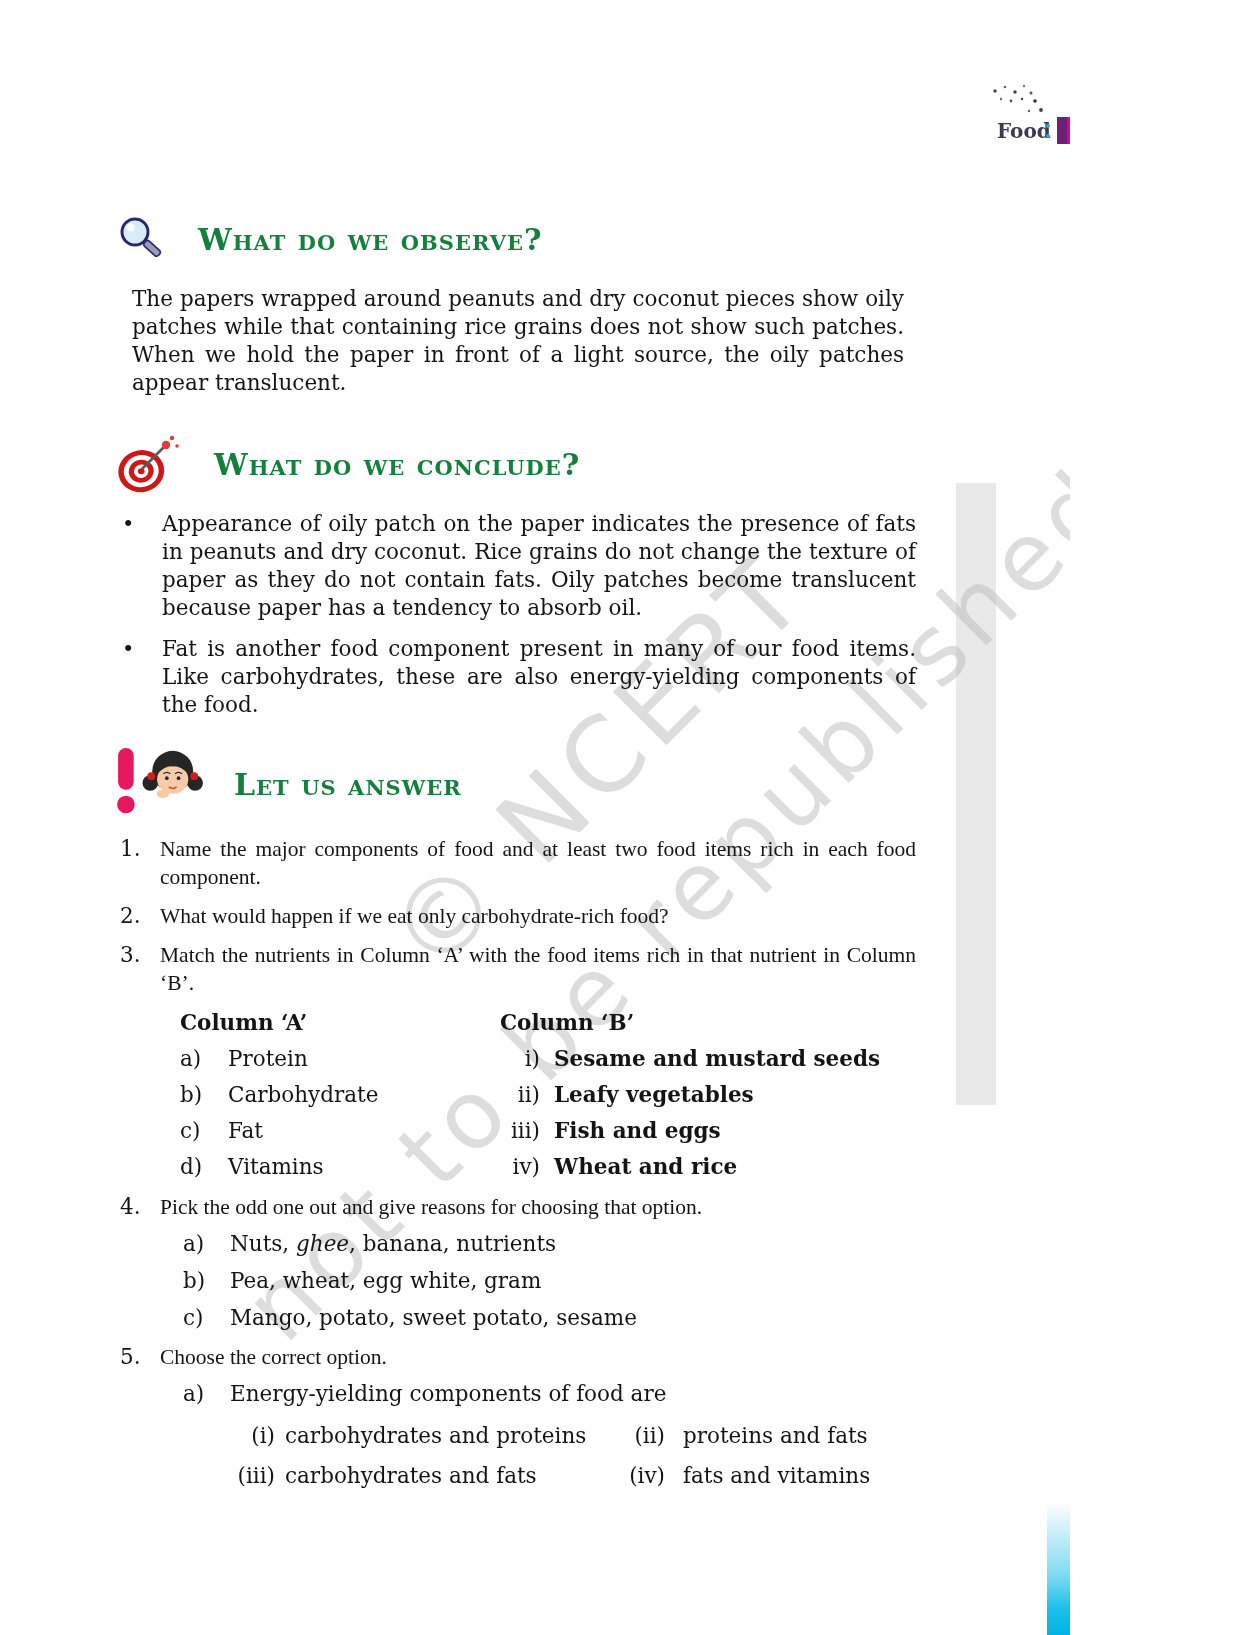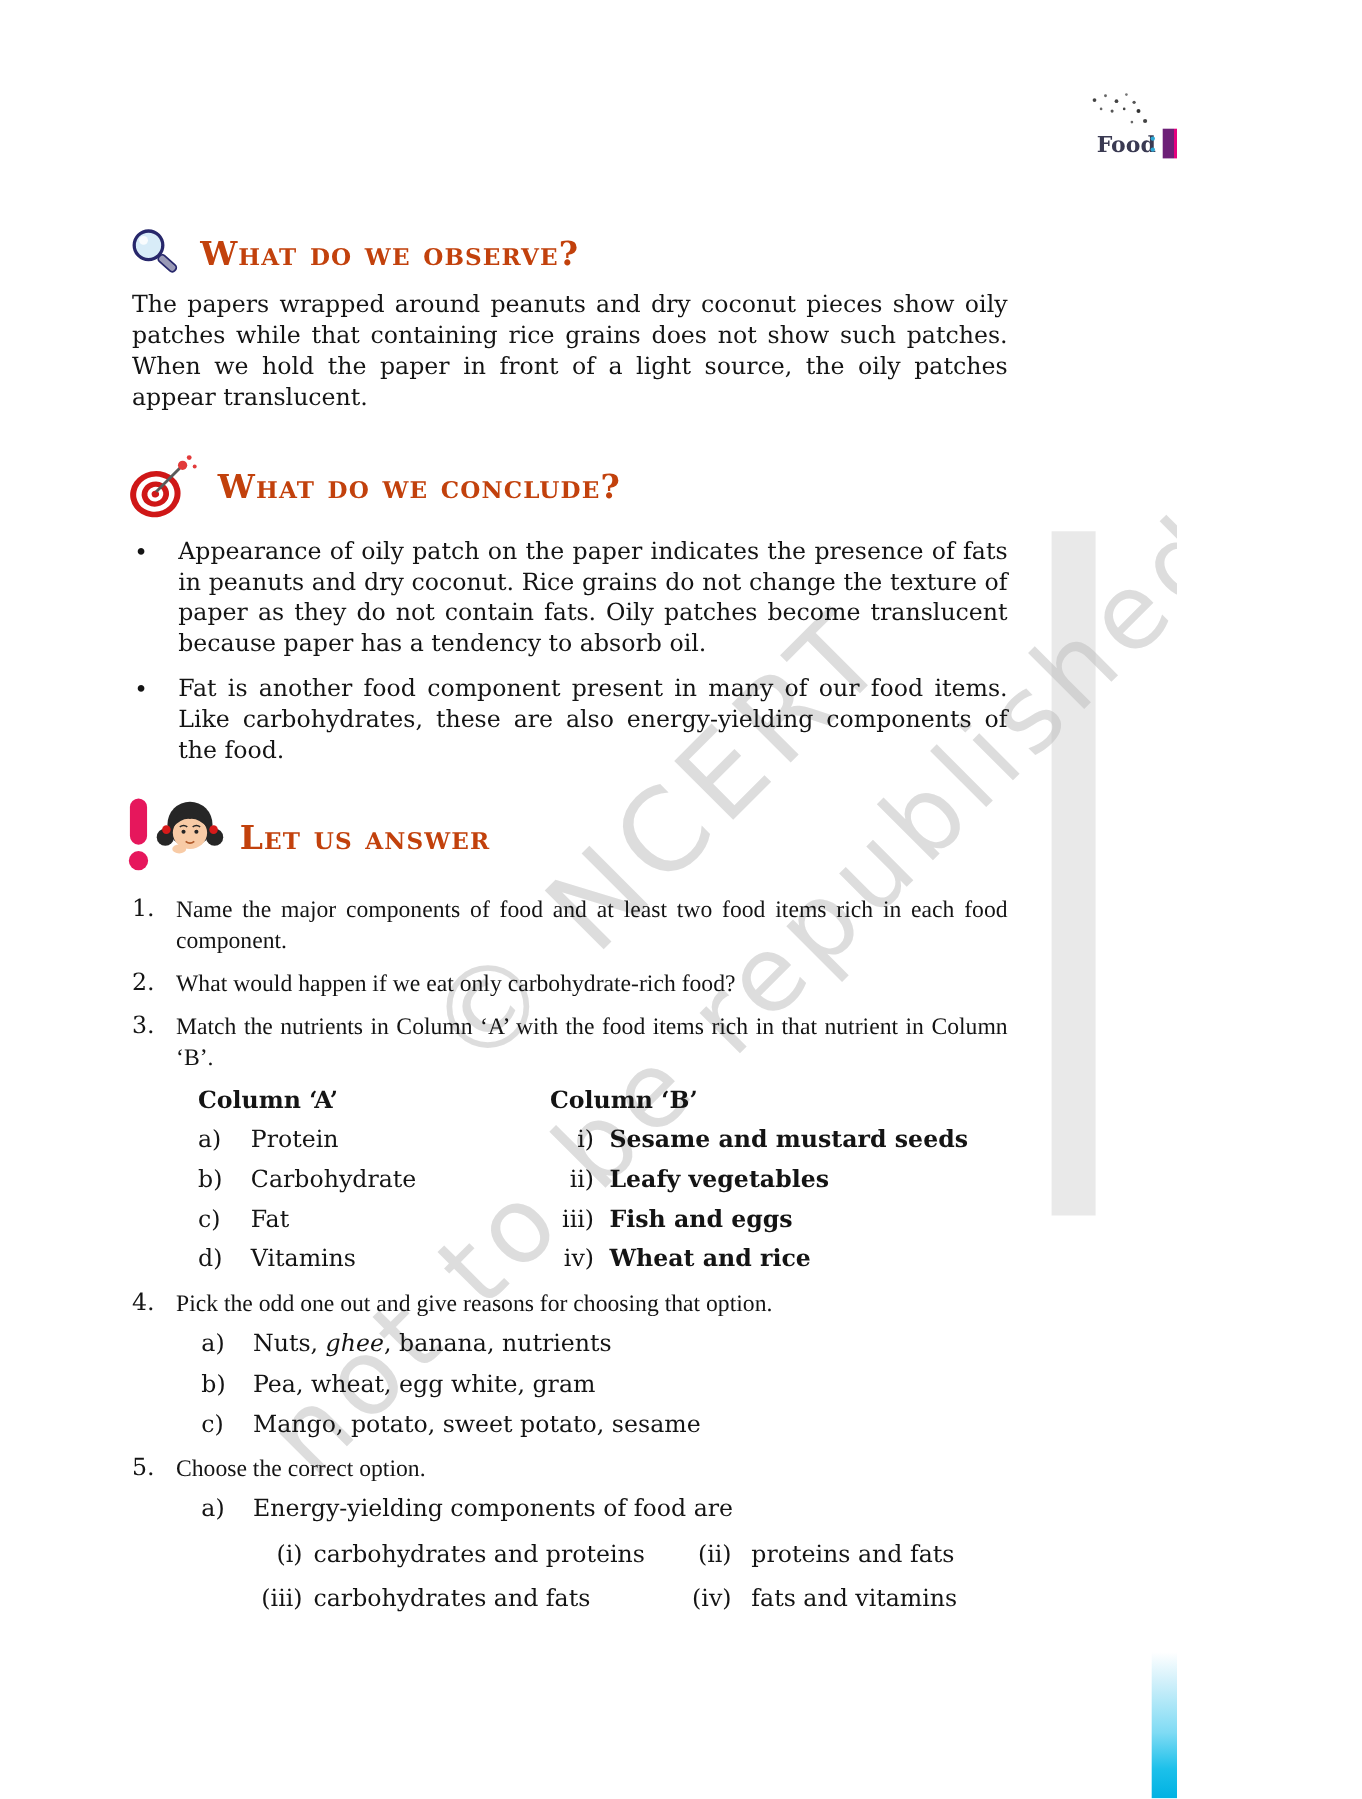--- a/index.html
+++ b/index.html
@@ -17,31 +17,31 @@
   
   .wm{position:absolute;font-family:"DejaVu Sans","Liberation Sans",sans-serif;
     color:#bcbcbc;opacity:.5;white-space:nowrap;transform-origin:left center;
     transform:rotate(-45deg);letter-spacing:8px;z-index:1;}
   .wm1{left:408px;top:892px;font-size:104px;}
   .wm2{left:262px;top:1268px;font-size:95px;}
   .gray-band{position:absolute;left:956px;top:483px;width:40px;height:622px;background:#e4e4e4;opacity:.8;z-index:0;}
   
   .content{position:absolute;left:120px;top:206px;width:796px;z-index:2;}
   .h-row{display:flex;align-items:center;}
-  .h-title{font-size:30px;font-weight:bold;color:#c2410c;font-variant:small-caps;
-    letter-spacing:1px;margin:0;}
+  .h-title{font-size:30px;font-weight:bold;color:#15803d;font-variant:small-caps;
+    letter-spacing:1px;margin:16px;}
   .h-observe{margin-bottom:8px;}
   .h-observe .icon-box{width:50px;margin-right:16px;margin-left:-4px;}
   .h-conclude{margin:34px 0 12px;}
   .h-conclude .icon-box{width:66px;margin-right:18px;margin-left:-6px;}
   .h-answer{margin:26px 0 12px;}
   .h-answer .icon-box{width:98px;margin-right:8px;margin-left:-8px;}
   .icon-box{flex:none;}
   .icon-box svg{display:block;}
-  .para{font-size:21.5px;line-height:28px;text-align:justify;margin:0;}
+  .para{font-size:21.5px;line-height:28px;text-align:justify;margin:12px;}
   
   .bullet-row{display:flex;margin-bottom:13px;}
   .bullet-dot{flex:none;width:40px;padding-left:2px;font-size:21px;line-height:28px;}
   .bullet-text{flex:1;font-size:21.5px;line-height:28px;text-align:justify;}
   
   .q-row{display:flex;margin-bottom:11px;}
   .q-num{flex:none;width:40px;font-size:21.5px;line-height:28px;}
   .q-body{flex:1;}
   .q-text{font-size:21.5px;line-height:28px;text-align:justify;font-family:Liberation Serif, serif;}
   

